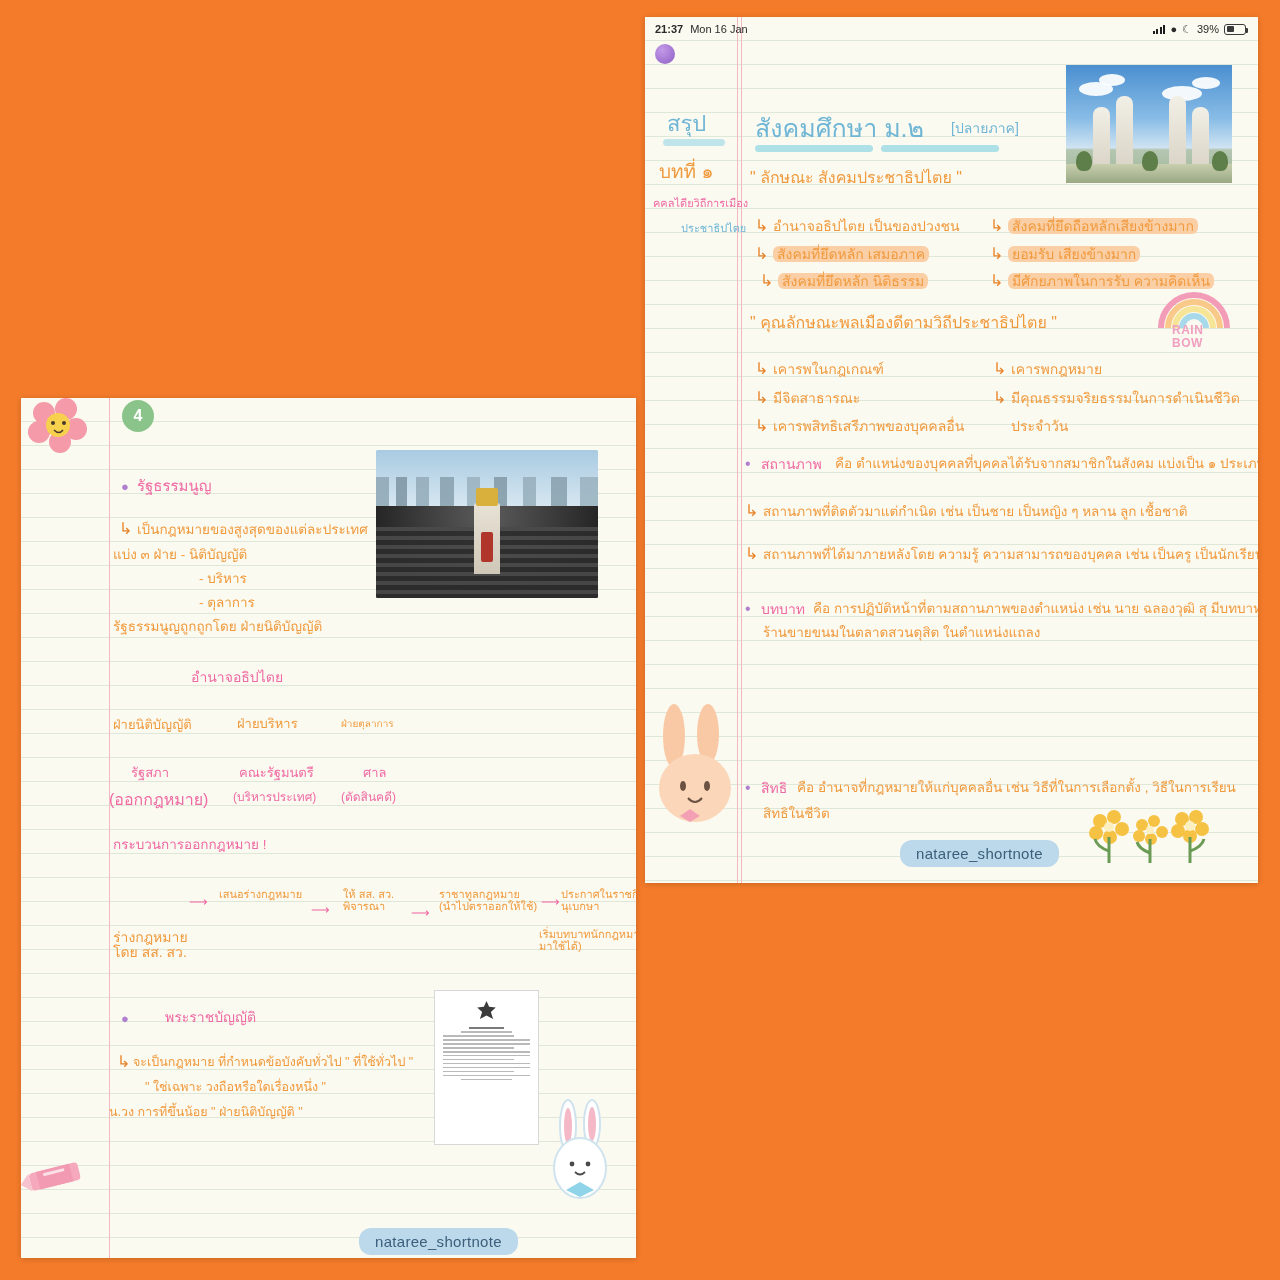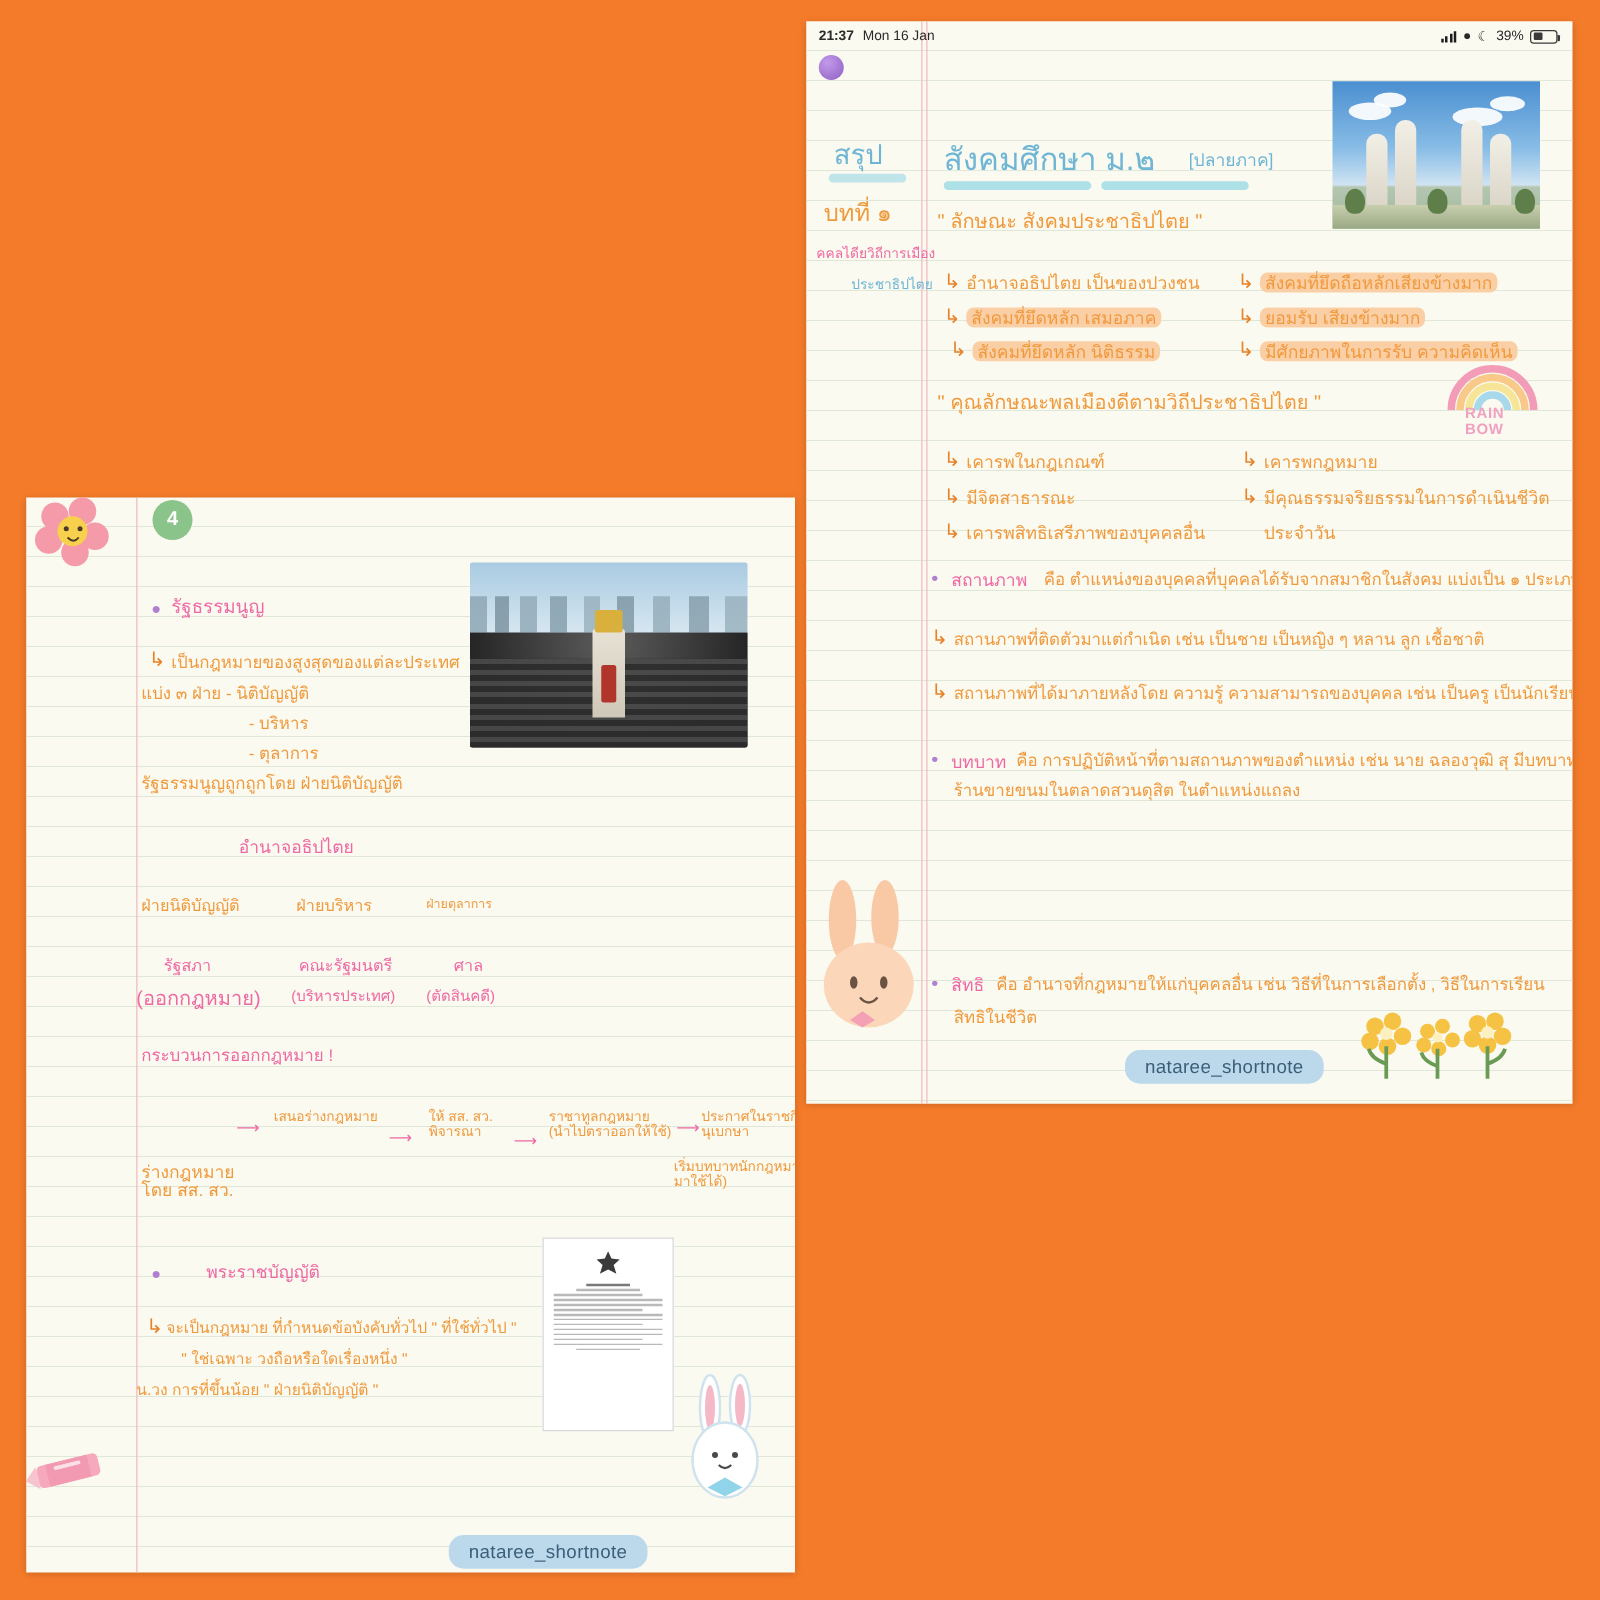--- a/index.html
+++ b/index.html
@@ -406,21 +406,21 @@
   <div class="hw orange" style="left:92px; top:150px; font-size:13.5px;">แบ่ง ๓ ฝ่าย  -  นิติบัญญัติ</div>
   <div class="hw orange" style="left:178px; top:174px; font-size:13.5px;">-  บริหาร</div>
   <div class="hw orange" style="left:178px; top:198px; font-size:13.5px;">-  ตุลาการ</div>
   <div class="hw orange" style="left:92px; top:222px; font-size:13.5px;">รัฐธรรมนูญถูกถูกโดย  ฝ่ายนิติบัญญัติ</div>
   <div class="hw pink" style="left:170px; top:272px; font-size:14px;">อำนาจอธิปไตย</div>
 
   <div class="hw orange" style="left:92px; top:320px; font-size:13px;">ฝ่ายนิติบัญญัติ</div>
   <div class="hw pink" style="left:110px; top:368px; font-size:13px;">รัฐสภา</div>
   <div class="hw pink" style="left:88px; top:393px; font-size:16px;">(ออกกฎหมาย)</div>
 
-  <div class="hw orange" style="left:216px; top:320px; font-size:13px;">ฝ่ายบริหาร</div>
+  <div class="hw orange" style="left:216px; top:320px; font-size:13px;font-family:Liberation Mono, monospace;">ฝ่ายบริหาร</div>
   <div class="hw pink" style="left:218px; top:368px; font-size:13px;">คณะรัฐมนตรี</div>
   <div class="hw pink" style="left:212px; top:393px; font-size:12px;">(บริหารประเทศ)</div>
 
   <div class="hw orange" style="left:320px; top:320px; font-size:10px;">ฝ่ายตุลาการ</div>
   <div class="hw pink" style="left:342px; top:368px; font-size:13px;">ศาล</div>
   <div class="hw pink" style="left:320px; top:393px; font-size:12px;">(ตัดสินคดี)</div>
 
   <div class="hw pink" style="left:92px; top:440px; font-size:13.5px;">กระบวนการออกกฎหมาย !</div>
 
   <div class="hw orange" style="left:92px; top:508px; font-size:14px; white-space:pre;margin-top:24px;">ร่างกฎหมาย

